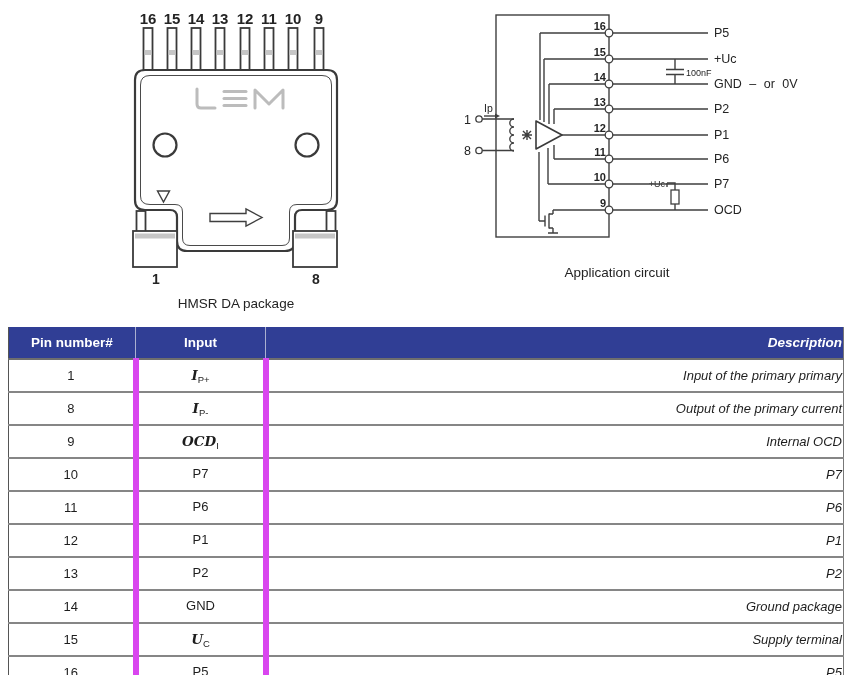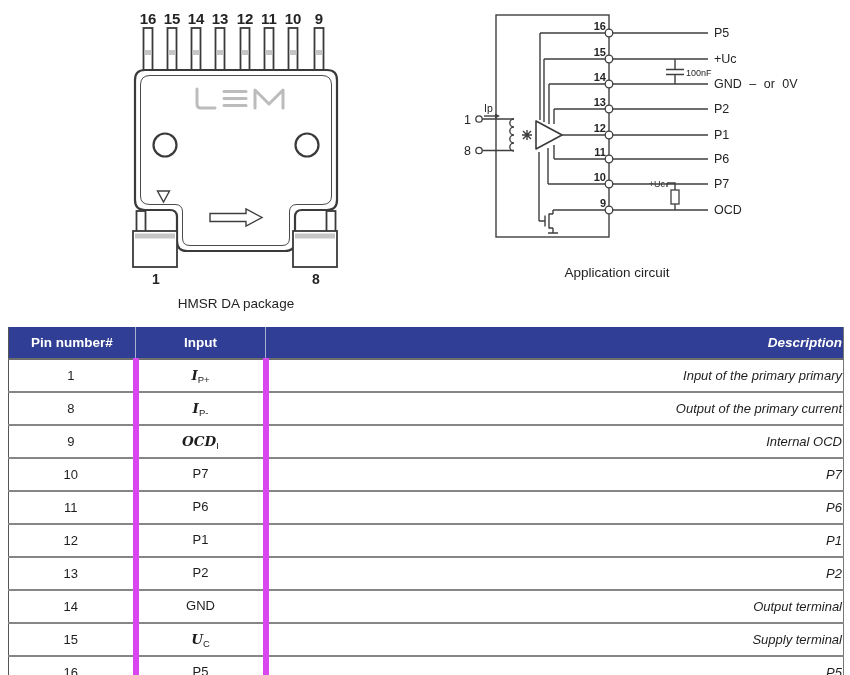--- a/index.html
+++ b/index.html
@@ -249,21 +249,21 @@
           <td class="col-desc">P1</td>
         </tr>
         <tr>
           <td class="col-pin">13</td>
           <td class="col-name"><span class="nm"><span class="b">P2</span><sub></sub></span></td>
           <td class="col-desc">P2</td>
         </tr>
         <tr>
           <td class="col-pin">14</td>
           <td class="col-name"><span class="nm"><span class="b">GND</span><sub></sub></span></td>
-          <td class="col-desc">Output terminal</td>
+          <td class="col-desc">Ground package</td>
         </tr>
         <tr>
           <td class="col-pin">15</td>
           <td class="col-name"><span class="nm serif"><span class="b">U</span><sub>C</sub></span></td>
           <td class="col-desc">Supply terminal</td>
         </tr>
         <tr>
           <td class="col-pin">16</td>
           <td class="col-name"><span class="nm"><span class="b">P5</span><sub></sub></span></td>
           <td class="col-desc">P5</td>

